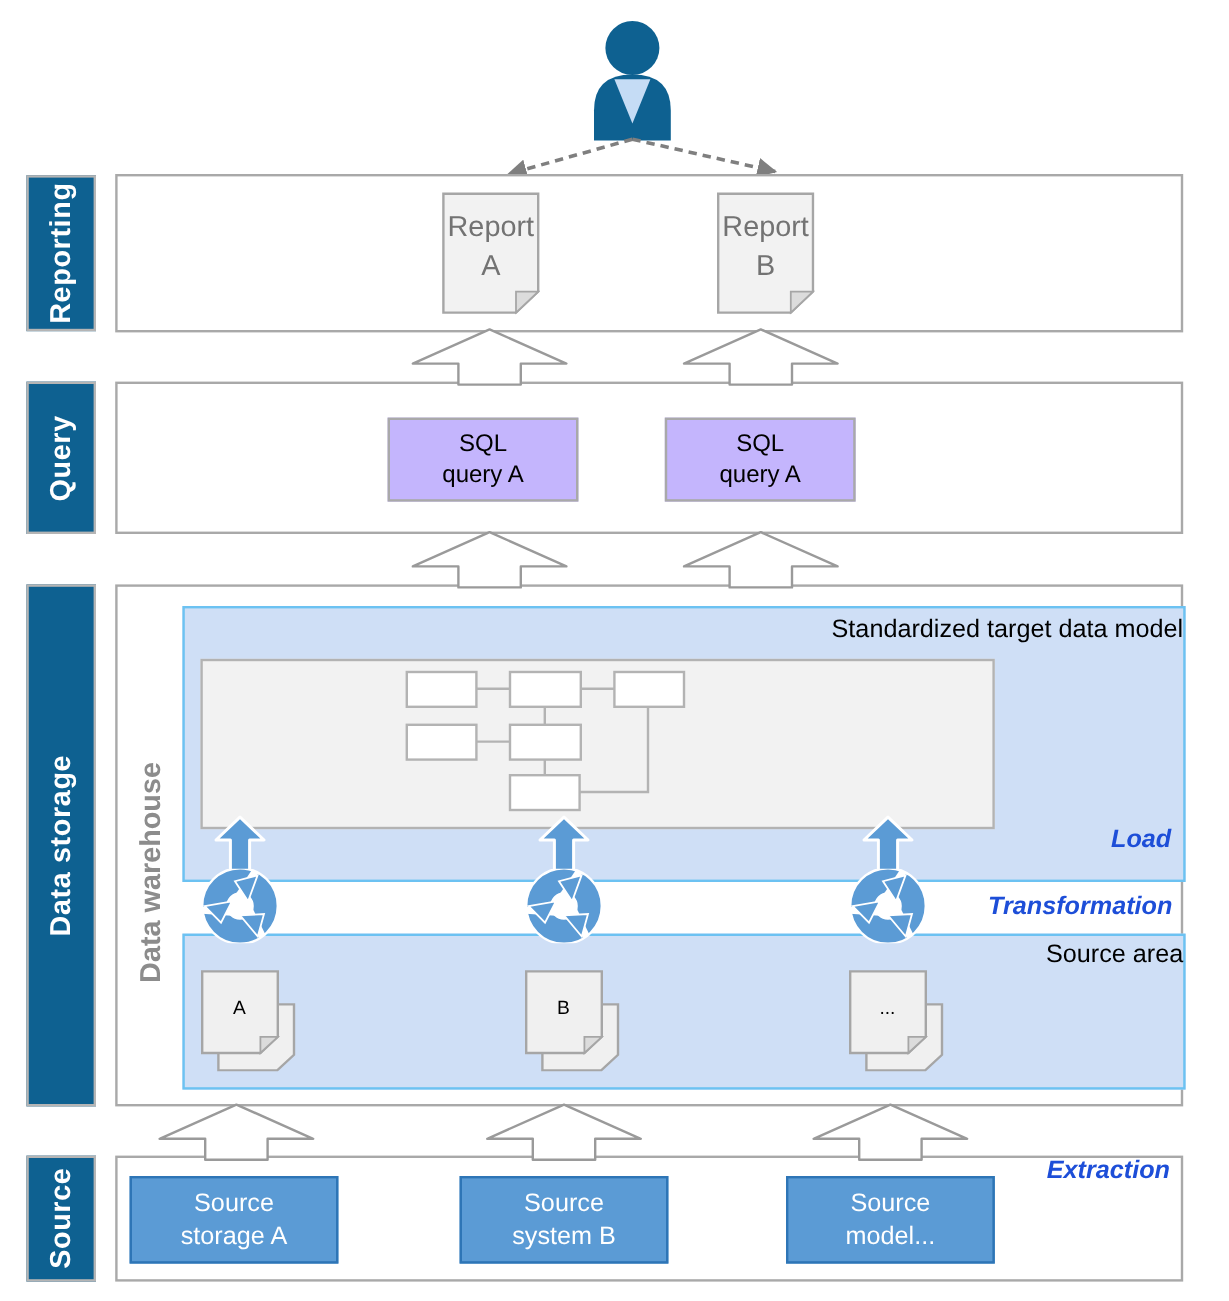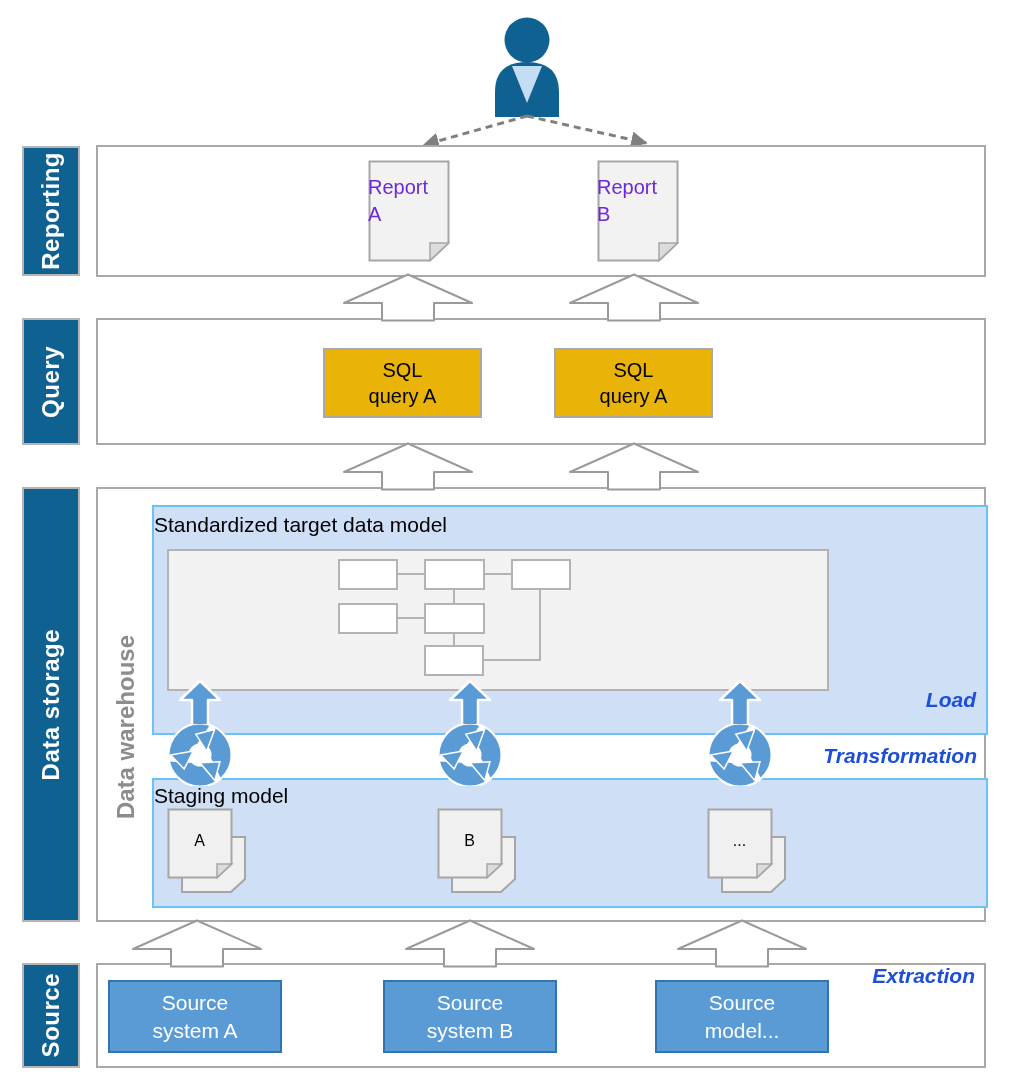--- a/index.html
+++ b/index.html
@@ -15,38 +15,38 @@
     position:absolute;left:22px;width:58px;background:#0e6191;border:2px solid #b5b5b5;box-sizing:border-box;
     display:flex;align-items:center;justify-content:center;
   }
   .vlabel span{
     writing-mode:vertical-rl;transform:rotate(180deg);
     color:#fff;font-weight:bold;font-size:24px;letter-spacing:.5px;white-space:nowrap;
   }
   
   .doc{position:absolute;width:82px;height:102px;}
   .doc .doc-text{
-    position:absolute;left:0;top:14px;width:100%;text-align:left;
-    font-size:20px;line-height:1.35;color:#6d28d9;
+    position:absolute;left:0;top:14px;width:100%;text-align:center;
+    font-size:24px;line-height:1.35;color:#737373;
   }
   
   .qbox{
-    position:absolute;width:159px;height:70px;background:#eab308;border:2px solid #a9a9a9;box-sizing:border-box;
+    position:absolute;width:159px;height:70px;background:#c4b5fd;border:2px solid #a9a9a9;box-sizing:border-box;
     display:flex;align-items:center;justify-content:center;text-align:center;
     font-size:20px;line-height:1.3;
   }
   .srcbox{
     position:absolute;width:174px;height:73px;background:#5b9bd5;border:2px solid #2e75b6;box-sizing:border-box;
     display:flex;align-items:center;justify-content:center;text-align:center;
     font-size:21px;line-height:1.3;color:#fff;
   }
   
   .bluepanel{position:absolute;left:152px;width:836px;background:#cfdff6;border:2px solid #6cc2f2;box-sizing:border-box;}
   .graypanel{position:absolute;background:#f2f2f2;border:2px solid #b3b3b3;box-sizing:border-box;}
-  .panel-title{position:absolute;left:0;width:100%;text-align:left;font-size:21px;color:#000;}
+  .panel-title{position:absolute;left:0;width:100%;text-align:right;font-size:21px;color:#000;}
   .etl-label{position:absolute;font-size:21px;font-weight:bold;font-style:italic;color:#1d4ed8;white-space:nowrap;}
   .dw-label{
     position:absolute;left:101px;top:555px;width:50px;height:345px;
     display:flex;align-items:center;justify-content:center;
   }
   .dw-label span{
     writing-mode:vertical-rl;transform:rotate(180deg);
     color:#8c8c8c;font-weight:bold;font-size:24px;white-space:nowrap;
   }
   
@@ -156,21 +156,21 @@
         <rect x="170" y="53" width="58" height="29"></rect>
         <rect x="256" y="53" width="59" height="29"></rect>
         <rect x="256" y="95" width="58" height="29"></rect>
       </g>
     </svg>
   </div>
 
   <div class="etl-label" style="right:47px;top:744px;">Transformation</div>
 
   <div class="bluepanel" style="top:778px;height:130px;">
-    <div class="panel-title" style="top:4px;">Staging model</div>
+    <div class="panel-title" style="top:4px;">Source area</div>
   </div>
 
   <div class="stack" style="left:167px;top:808px;">
     <svg width="80" height="85" viewBox="0 0 80 85">
       <path d="M15,15 H78 V57 L64,70 H15 Z" fill="#f0f0f0" stroke="#a6a6a6" stroke-width="2" transform="translate(0,14)"></path>
       <path d="M1.5,1.5 H64.5 V56 L50,69.5 H1.5 Z" fill="#f0f0f0" stroke="#a6a6a6" stroke-width="2"></path>
       <path d="M64.5,56 L50,56 L50,69.5 Z" fill="#dcdcdc" stroke="#a6a6a6" stroke-width="1.5"></path>
     </svg>
     <div class="stack-text">A</div>
   </div>
@@ -254,21 +254,21 @@
         <polygon points="36,2 36,25 20,13" fill="#5b9bd5" stroke="#ffffff" stroke-width="1.5"></polygon>
       </g>
     </g>
   </svg>
 
   <div class="etl-label" style="right:49px;top:928px;margin-top:36px;">Extraction</div>
 
   <div class="srcbox" style="left:108px;top:980px;">
     <div>
       <div>Source</div>
-      <div>system A</div>
+      <div>storage A</div>
     </div>
   </div>
   <div class="srcbox" style="left:383px;top:980px;">
     <div>
       <div>Source</div>
       <div>system B</div>
     </div>
   </div>
   <div class="srcbox" style="left:655px;top:980px;">
     <div>

